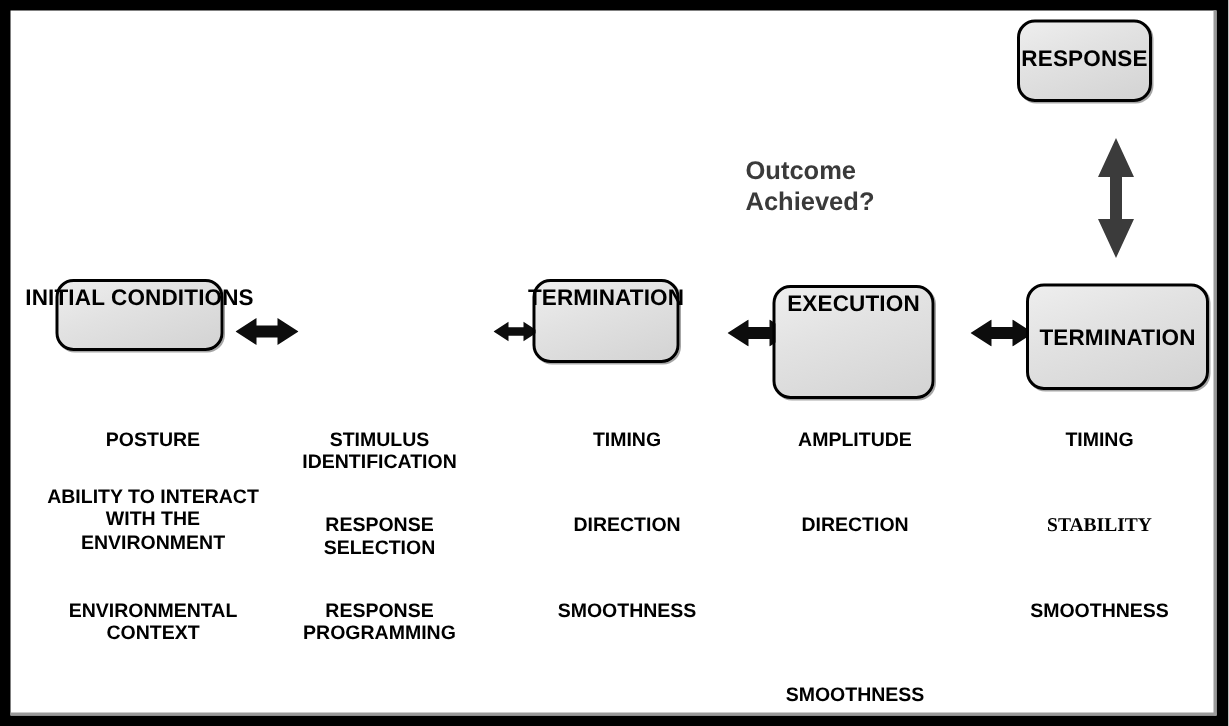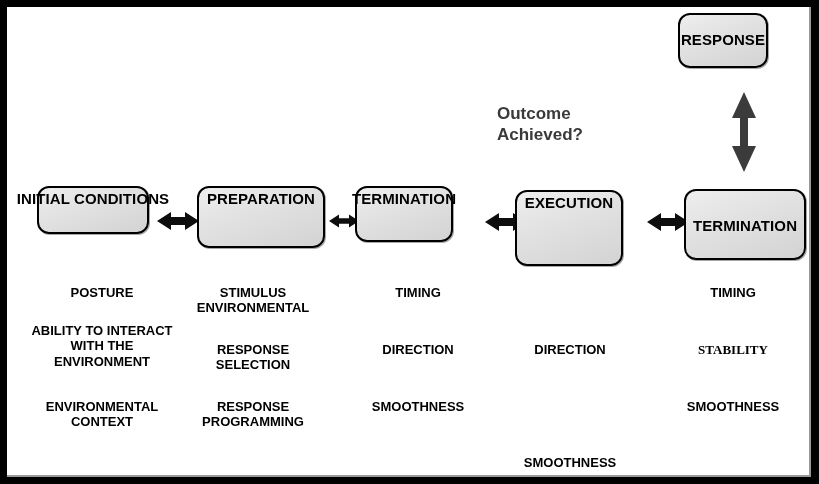--- a/index.html
+++ b/index.html
@@ -98,23 +98,20 @@
 
     <div class="pbox" style="left:30px;top:179px;width:112px;height:48px;">
       <span class="lbl">INITIAL
 CONDITIONS</span>
     </div>
 
     <svg class="harrow" style="left:150px;top:205px;" width="42" height="18" viewBox="0 0 42 18">
       <polygon points="0,9 14,0 14,5 28,5 28,0 42,9 28,18 28,13 14,13 14,18" fill="#0d0d0d"></polygon>
     </svg>
 
-    <div class="pbox" style="left:190px;top:179px;width:128px;height:62px;">
-      <span class="lbl">PREPARATION</span>
-    </div>
 
     <svg class="harrow" style="left:322px;top:205px;" width="30" height="18" viewBox="0 0 42 18">
       <polygon points="0,9 14,0 14,5 28,5 28,0 42,9 28,18 28,13 14,13 14,18" fill="#0d0d0d"></polygon>
     </svg>
 
     <div class="pbox" style="left:348px;top:179px;width:98px;height:56px;">
       <span class="lbl">TERMINATION</span>
     </div>
 
     <svg class="harrow" style="left:478px;top:206px;" width="42" height="18" viewBox="0 0 42 18">
@@ -134,30 +131,31 @@
     </div>
 
     <div class="attr" style="left:95px;top:278px;width:210px;">POSTURE</div>
     <div class="attr" style="left:95px;top:316px;width:210px;">ABILITY TO INTERACT
 WITH THE
 ENVIRONMENT</div>
     <div class="attr" style="left:95px;top:392px;width:210px;">ENVIRONMENTAL
 CONTEXT</div>
 
     <div class="attr" style="left:246px;top:278px;width:200px;">STIMULUS
-ENVIRONMENTAL</div>
+IDENTIFICATION</div>
     <div class="attr" style="left:246px;top:335px;width:200px;">RESPONSE
 SELECTION</div>
     <div class="attr" style="left:246px;top:392px;width:200px;">RESPONSE
 PROGRAMMING</div>
 
     <div class="attr" style="left:411px;top:278px;width:180px;">TIMING</div>
     <div class="attr" style="left:411px;top:335px;width:180px;">DIRECTION</div>
     <div class="attr" style="left:411px;top:392px;width:180px;">SMOOTHNESS</div>
 
+    <div class="attr" style="left:563px;top:278px;width:180px;">AMPLITUDE</div>
     <div class="attr" style="left:563px;top:335px;width:180px;">DIRECTION</div>
     <div class="attr" style="left:563px;top:448px;width:180px;">SMOOTHNESS</div>
 
     <div class="attr" style="left:726px;top:278px;width:170px;">TIMING</div>
     <div class="attr" style="left:726px;top:335px;width:170px;font-family:Liberation Serif, serif;">STABILITY</div>
     <div class="attr" style="left:726px;top:392px;width:170px;">SMOOTHNESS</div>
 
   </div>
 </div>
 

